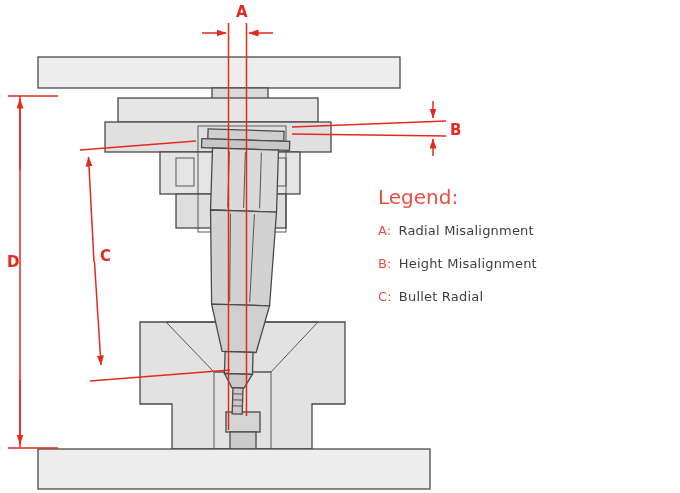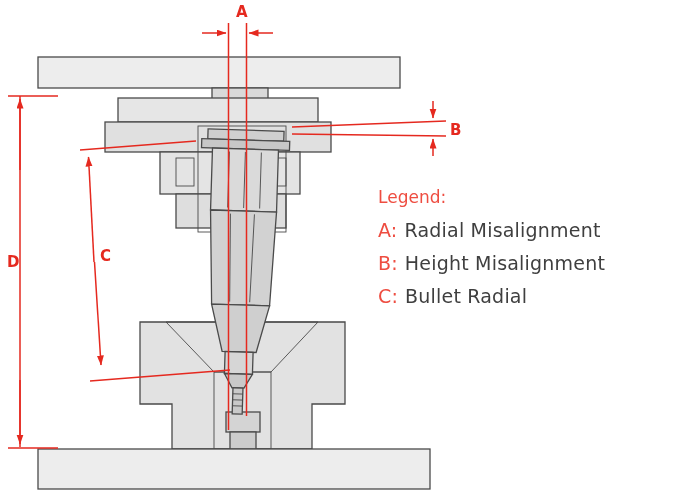--- a/index.html
+++ b/index.html
@@ -12,22 +12,22 @@
   .stage{
     position:relative;width:680px;height:493px;background:#ffffff;
     font-family:"DejaVu Sans","Liberation Sans",sans-serif;overflow:hidden;
   }
   .stage svg{position:absolute;left:0;top:0;}
   .outline{stroke:var(--outline);stroke-width:1.3;}
   .thin{stroke:var(--outline);stroke-width:0.9;fill:none;}
   .dim{stroke:var(--dim-red);stroke-width:1.5;fill:none;}
   .dim-text{fill:var(--dim-red);font-size:15px;font-weight:bold;font-family:"DejaVu Sans","Liberation Sans",sans-serif;}
   .legend{position:absolute;left:378px;top:181px;}
-  .legend-title{color:var(--legend-red);font-size:17px;line-height:33px;}
-  .legend-row{font-size:19px;line-height:33px;color:var(--text-dark);letter-spacing:0.2px;white-space:nowrap;}
+  .legend-title{color:var(--legend-red);font-size:20px;line-height:33px;}
+  .legend-row{font-size:13px;line-height:33px;color:var(--text-dark);letter-spacing:0.2px;white-space:nowrap;}
   .legend-key{color:var(--legend-red);margin-right:7px;}
 </style>
 </head>
 <body>
 
 <div class="stage">
 
   <svg width="680" height="493" viewBox="0 0 680 493">
     <defs>
       <marker id="arr" markerUnits="userSpaceOnUse" markerWidth="11" markerHeight="8" refX="9.5" refY="3.5" orient="auto">

